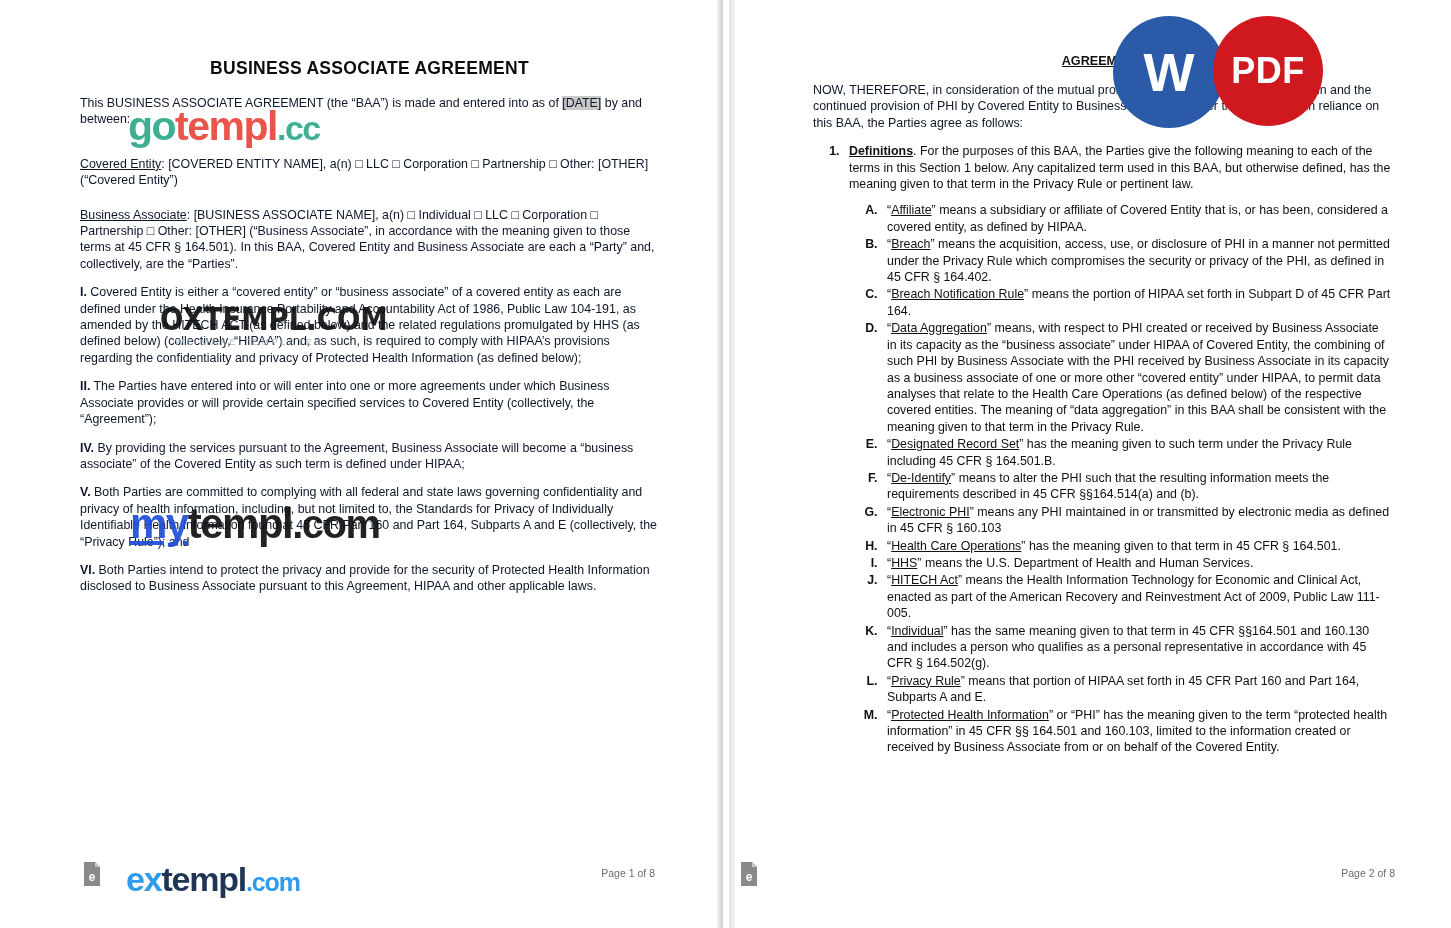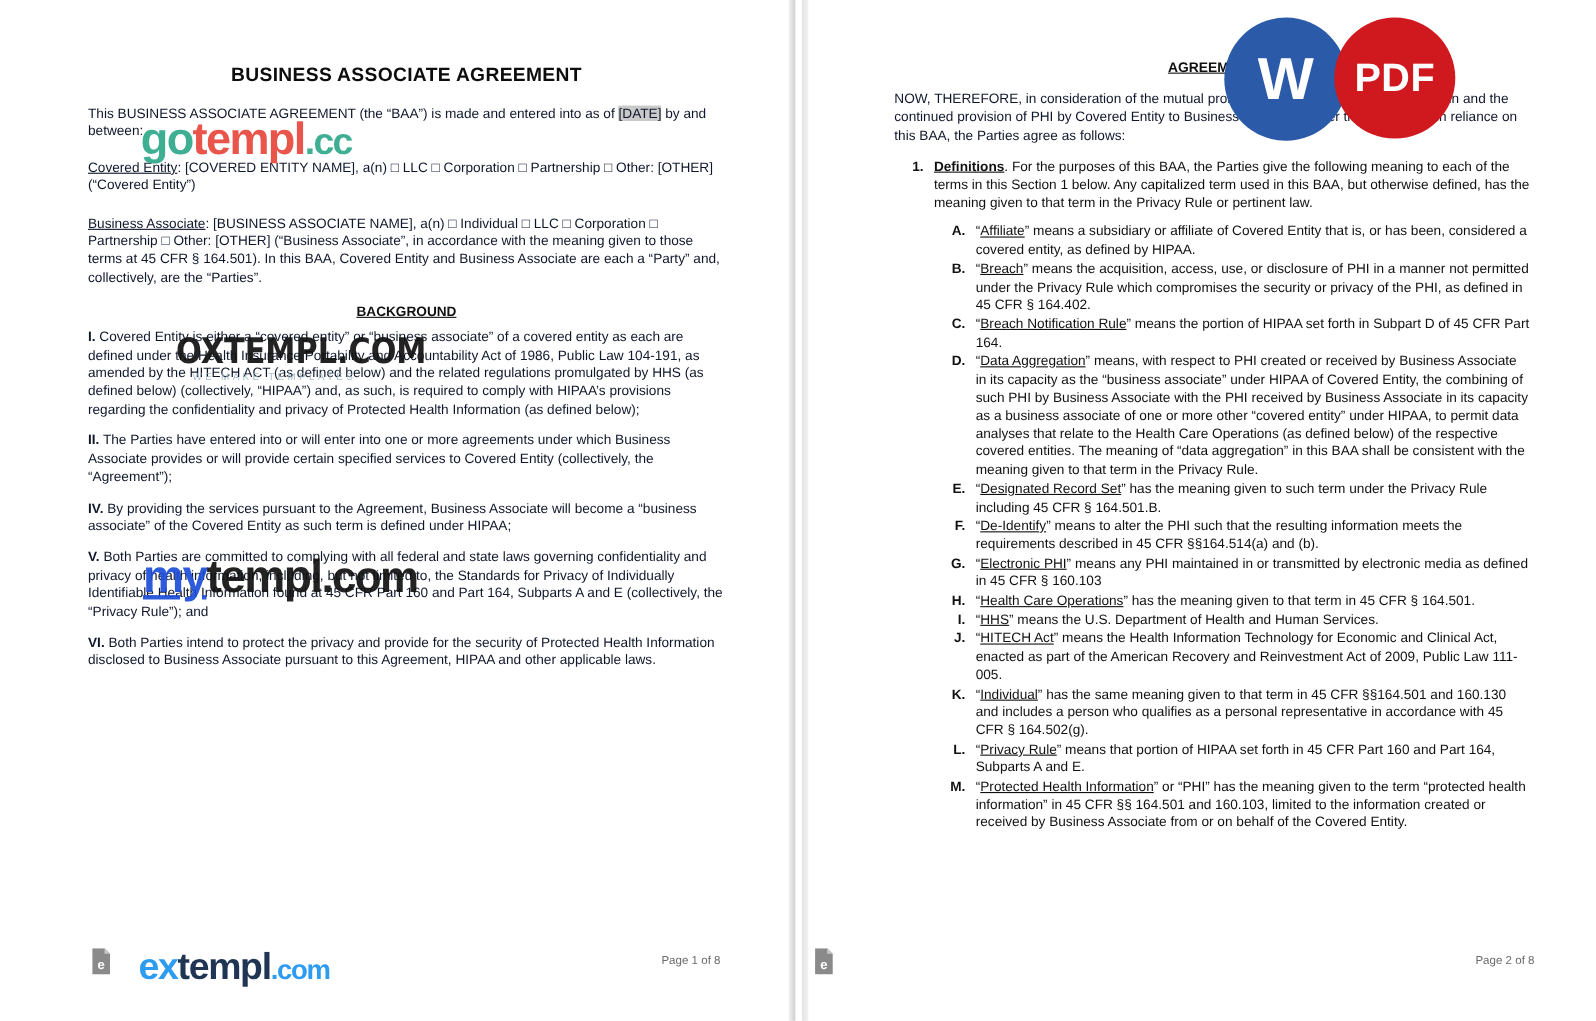--- a/index.html
+++ b/index.html
@@ -111,25 +111,24 @@
 
 <div class="spread">
 
   <div class="page page-left">
     <div class="content content-left">
 
       <h1 class="doc-title">BUSINESS ASSOCIATE AGREEMENT</h1>
 
       <p><span>This BUSINESS ASSOCIATE AGREEMENT (the “BAA”) is made and entered into as of </span><span class="hl">[DATE]</span><span> by and between:</span></p>
 
-      <p style="margin-top:16px;"><span class="u">Covered Entity</span><span>: [COVERED ENTITY NAME], a(n) □ LLC □ Corporation □ Partnership □ Other: [OTHER] (“Covered Entity”)</span></p>
+      <p style="margin-top:28px;"><span class="u">Covered Entity</span><span>: [COVERED ENTITY NAME], a(n) □ LLC □ Corporation □ Partnership □ Other: [OTHER] (“Covered Entity”)</span></p>
 
       <p style="margin-top:18px;"><span class="u">Business Associate</span><span>: [BUSINESS ASSOCIATE NAME], a(n) □ Individual □ LLC □ Corporation □ Partnership □ Other: [OTHER] (“Business Associate”, in accordance with the meaning given to those terms at 45 CFR § 164.501). In this BAA, Covered Entity and Business Associate are each a “Party” and, collectively, are the “Parties”.</span></p>
 
-      <div class="bg-head"><span>BACKGROUND</span></div>
 
       <p><span class="b">I.</span><span> Covered Entity is either a “covered entity” or “business associate” of a covered entity as each are defined under the Health Insurance Portability and Accountability Act of 1986, Public Law 104-191, as amended by the HITECH ACT (as defined below) and the related regulations promulgated by HHS (as defined below) (collectively, “HIPAA”) and, as such, is required to comply with HIPAA’s provisions regarding the confidentiality and privacy of Protected Health Information (as defined below);</span></p>
       <p><span class="b">II.</span><span> The Parties have entered into or will enter into one or more agreements under which Business Associate provides or will provide certain specified services to Covered Entity (collectively, the “Agreement”);</span></p>
       <p><span class="b">IV.</span><span> By providing the services pursuant to the Agreement, Business Associate will become a “business associate” of the Covered Entity as such term is defined under HIPAA;</span></p>
       <p><span class="b">V.</span><span> Both Parties are committed to complying with all federal and state laws governing confidentiality and privacy of health information, including, but not limited to, the Standards for Privacy of Individually Identifiable Health Information found at 45 CFR Part 160 and Part 164, Subparts A and E (collectively, the “Privacy Rule”); and</span></p>
       <p><span class="b">VI.</span><span> Both Parties intend to protect the privacy and provide for the security of Protected Health Information disclosed to Business Associate pursuant to this Agreement, HIPAA and other applicable laws.</span></p>
 
     </div>
 
     <div class="wm wm-gotempl"><span class="a">go</span><span class="b2">templ</span><span class="c">.cc</span></div>

